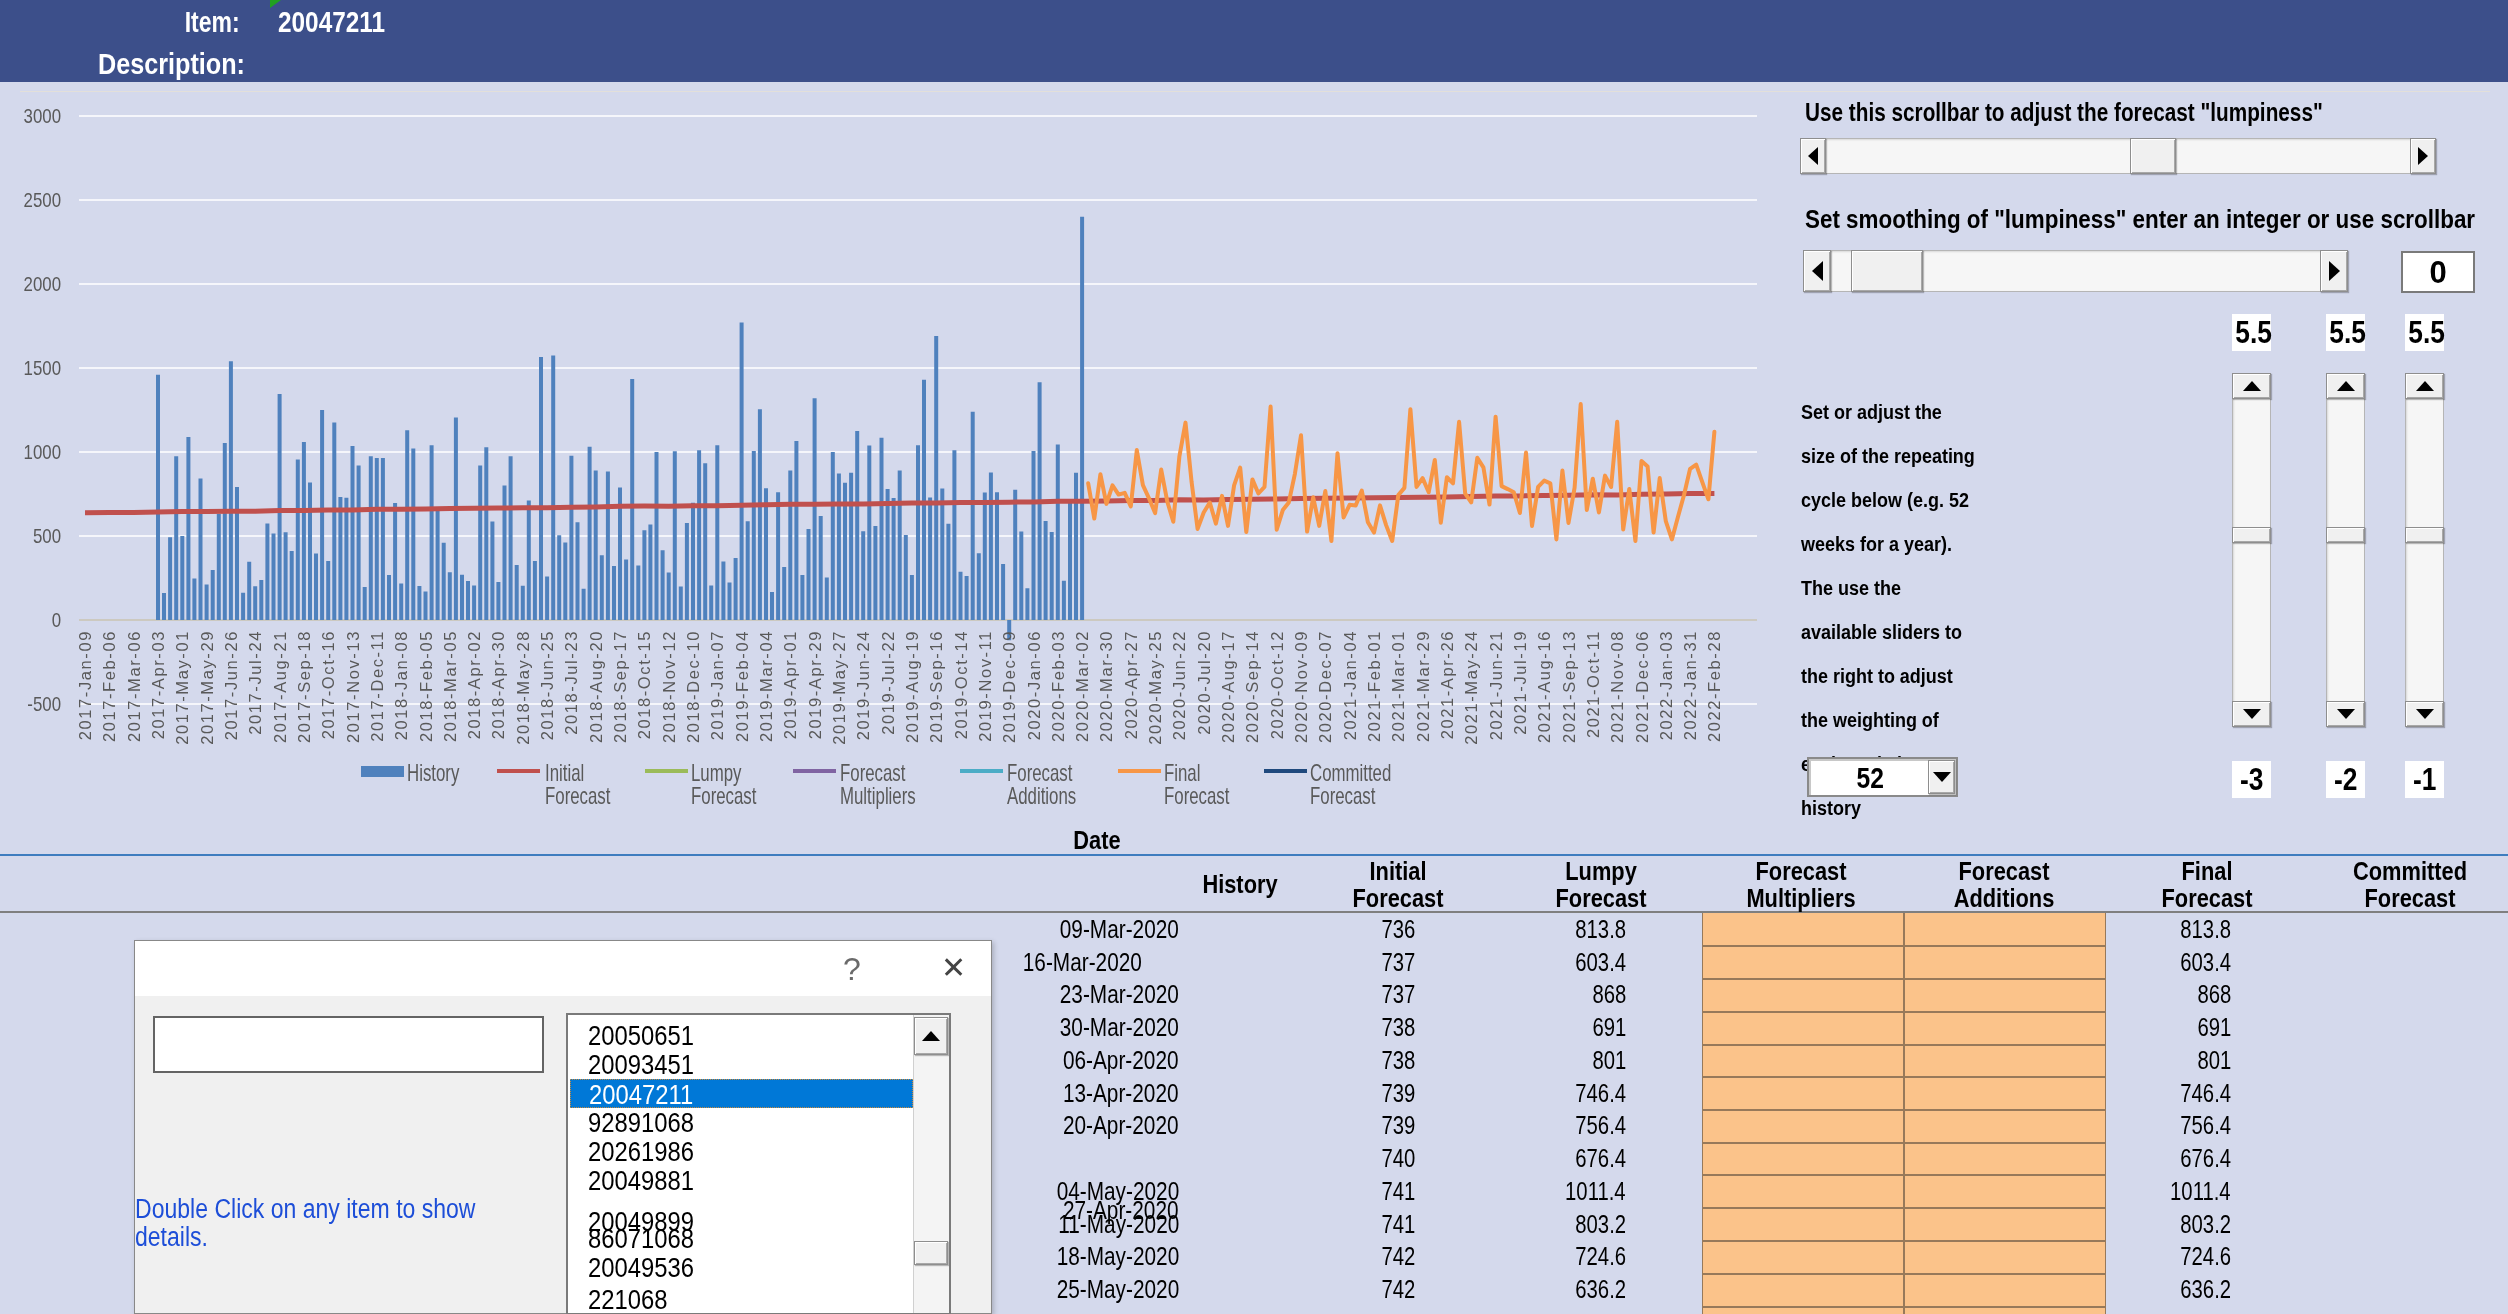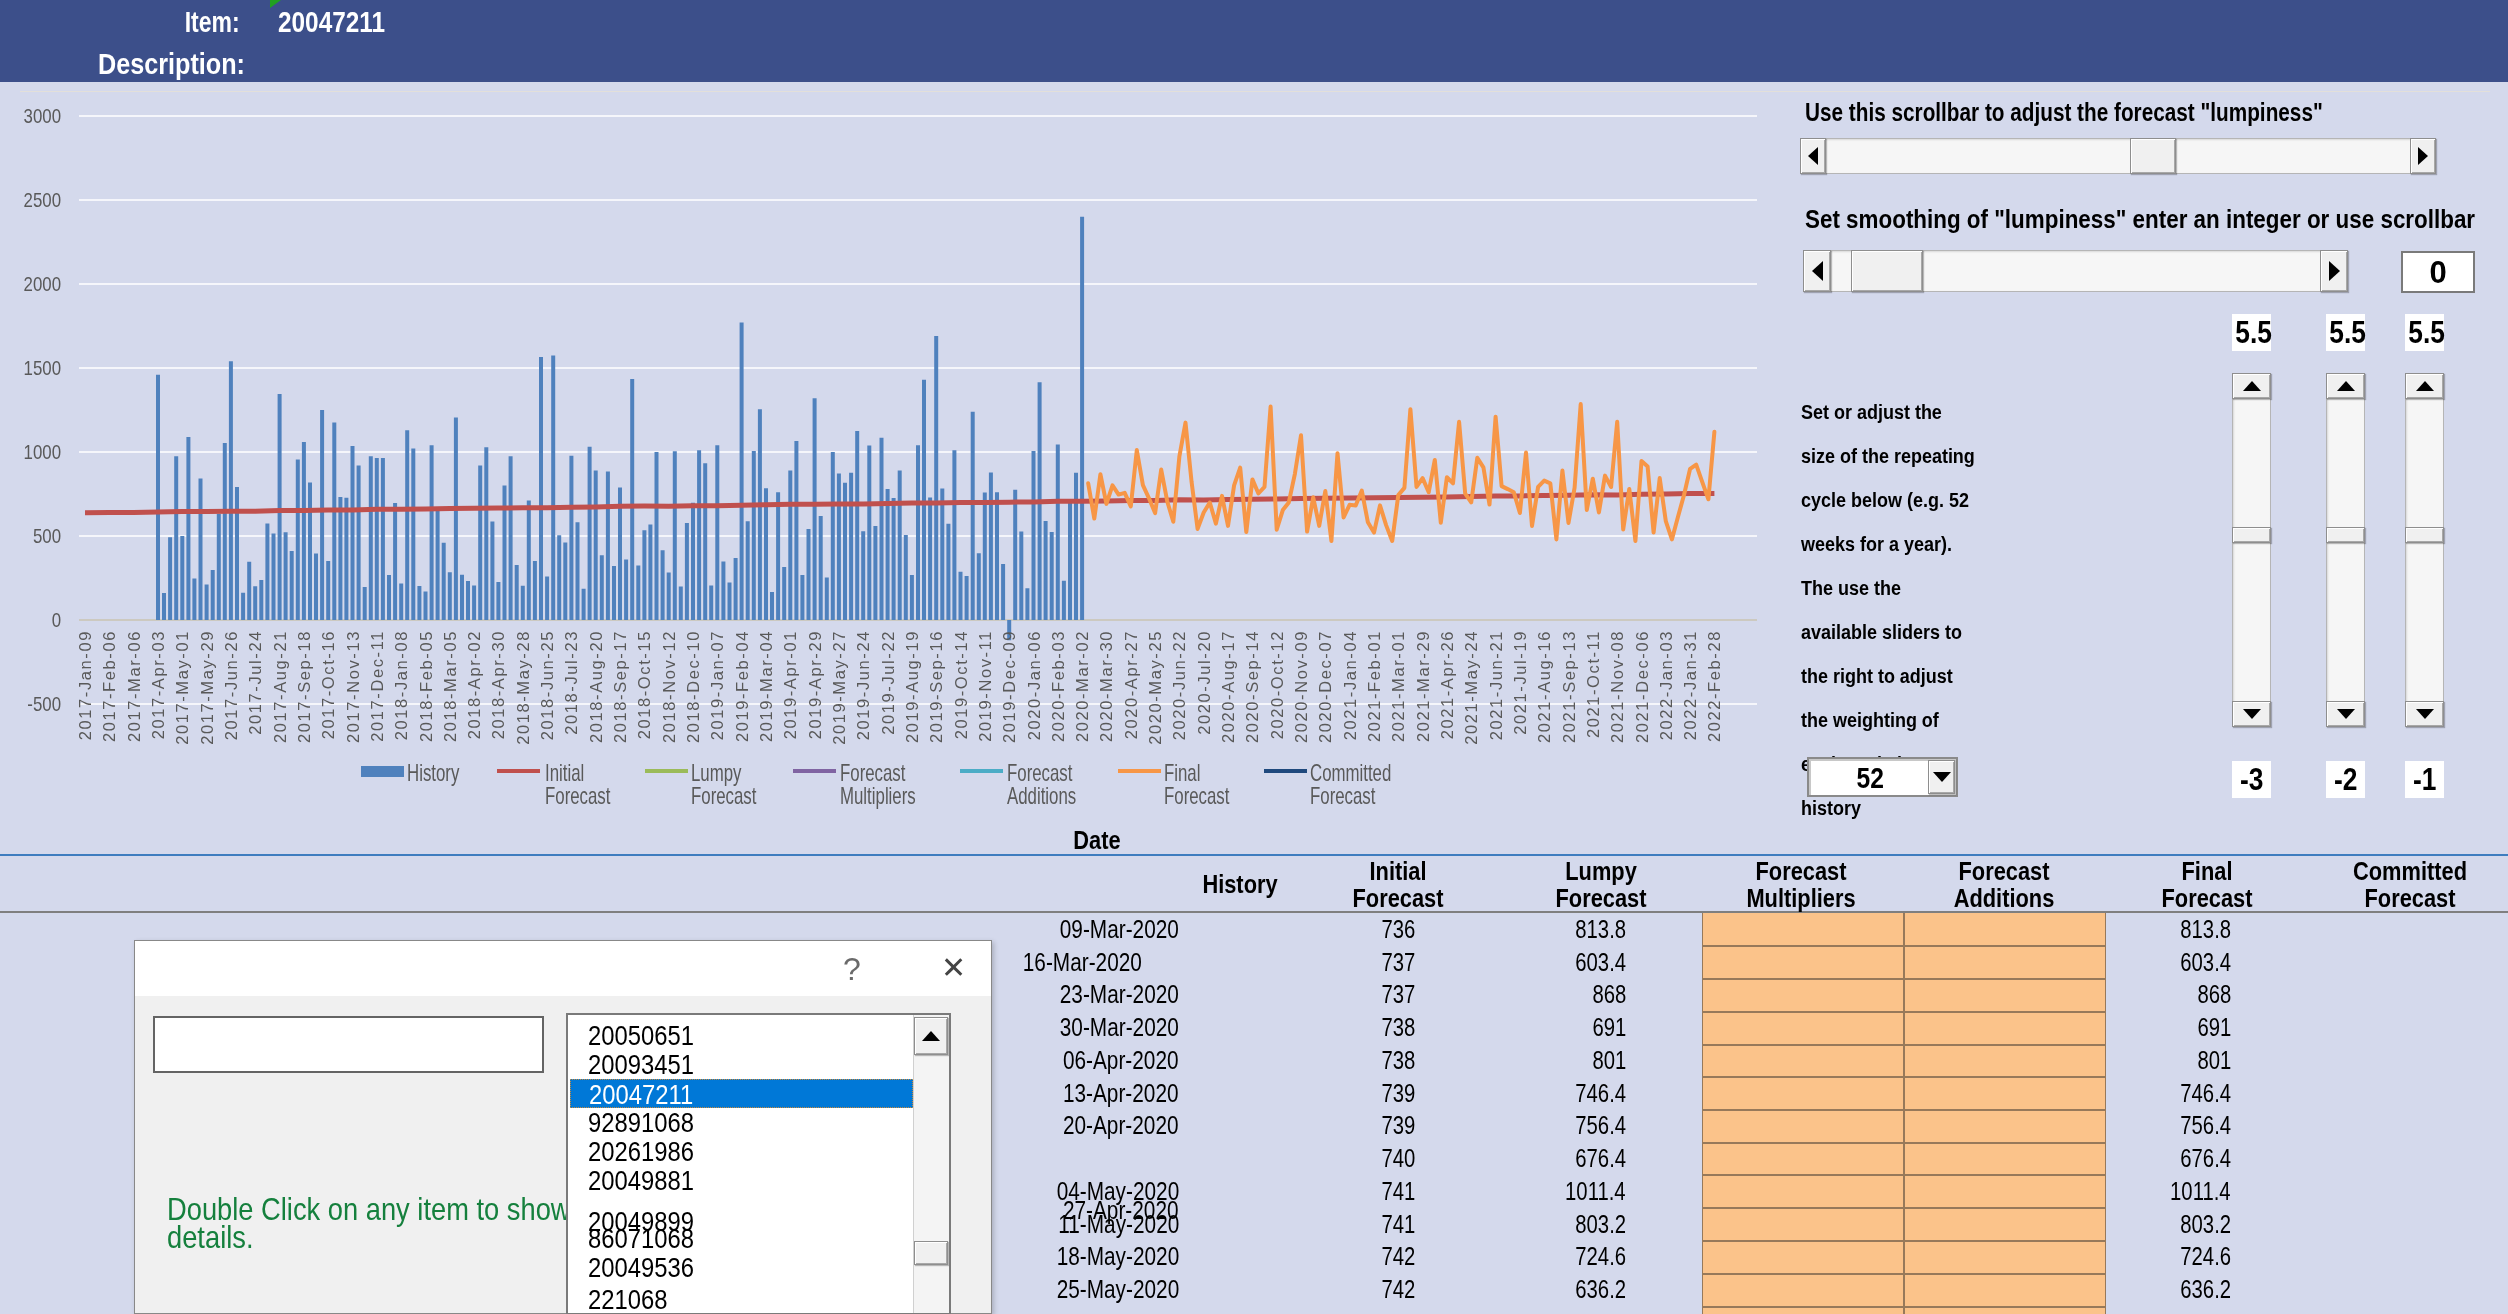--- a/index.html
+++ b/index.html
@@ -262,21 +262,21 @@
 <div class="td" style="right:1093px;top:1275px"><span class="sxr" style="transform:scaleX(0.78)">742</span></div>
 <div class="td" style="right:882px;top:1275px"><span class="sxr" style="transform:scaleX(0.78)">636.2</span></div>
 <div class="td" style="right:277px;top:1275px"><span class="sxr" style="transform:scaleX(0.78)">636.2</span></div>
 
 <div class="abs" style="left:134px;top:940px;width:858px;height:374px;background:#f0f0f0;border:1px solid #888;box-shadow:2px 2px 5px rgba(0,0,0,0.2)">
   <div class="abs" style="left:0;top:0;width:100%;height:55px;background:#fff">
     <div class="abs" style="left:708px;top:10px;font-size:32px;color:#6a6a6a">?</div>
     <div class="abs" style="left:806px;top:9px;font-size:30px;color:#444">✕</div>
   </div>
   <div class="abs" style="left:18px;top:75px;width:391px;height:57px;background:#fff;border:2px solid #646464"></div>
-  <div class="abs" style="left:32px;top:254px;font-size:32px;line-height:28px;color:#15803d"><span class="sx" style="transform:scaleX(0.853)">Double Click on any item to show<br>details.</span></div>
+  <div class="abs" style="left:0;top:254px;font-size:27px;line-height:28px;color:#1d4ed8"><span class="sx" style="transform:scaleX(0.853)">Double Click on any item to show<br>details.</span></div>
   <div class="abs" style="left:431px;top:72px;width:385px;height:302px;background:#fff;border:2px solid #7a7a7a;overflow:hidden">
     <div class="li" style="top:6px"><span class="sx" style="transform:scaleX(0.851)">20050651</span></div>
       <div class="li" style="top:35px"><span class="sx" style="transform:scaleX(0.851)">20093451</span></div>
       <div class="li sel" style="top:64px"><span class="sx" style="transform:scaleX(0.851)">20047211</span></div>
       <div class="li" style="top:93px"><span class="sx" style="transform:scaleX(0.851)">92891068</span></div>
       <div class="li" style="top:122px"><span class="sx" style="transform:scaleX(0.851)">20261986</span></div>
       <div class="li" style="top:151px"><span class="sx" style="transform:scaleX(0.851)">20049881</span></div>
       <div class="li" style="top:192px"><span class="sx" style="transform:scaleX(0.851)">20049899</span></div>
       <div class="li" style="top:209px"><span class="sx" style="transform:scaleX(0.851)">86071068</span></div>
       <div class="li" style="top:238px"><span class="sx" style="transform:scaleX(0.851)">20049536</span></div>

